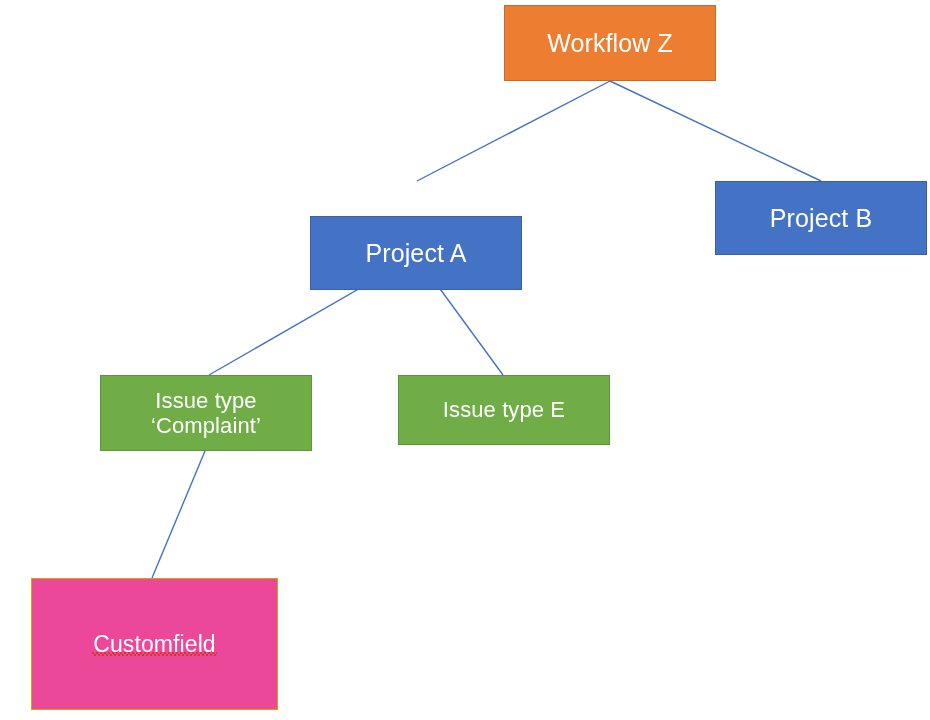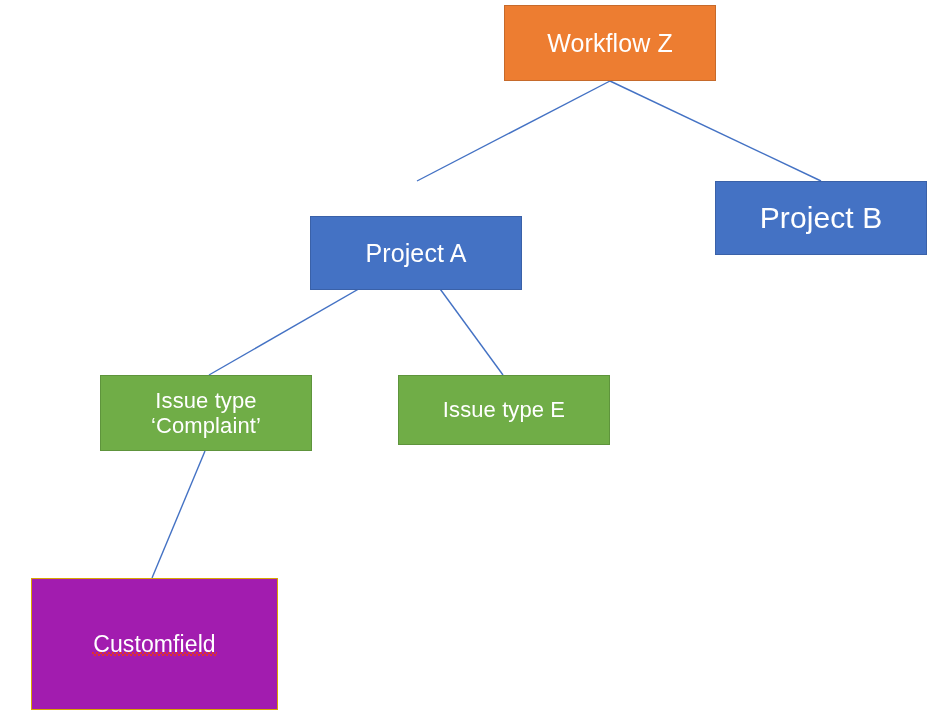--- a/index.html
+++ b/index.html
@@ -77,38 +77,38 @@
     left: 297px; top: 181px; width: 212px; height: 74px;
     background: #4472C4;
     border: 1px solid #3A61A8;
     font-size: 25px;
     margin-top: 35px;
   }
   #node-project-b {
     left: 702px; top: 181px; width: 212px; height: 74px;
     background: #4472C4;
     border: 1px solid #3A61A8;
-    font-size: 30px;
+    font-size: 25px;
     text-align: center;
   }
   #node-issue-type-complaint {
     left: 87px; top: 375px; width: 212px; height: 76px;
     background: #70AD47;
     border: 1px solid #5E943C;
     font-size: 22px;
   }
   #node-issue-type-e {
     left: 385px; top: 375px; width: 212px; height: 70px;
     background: #70AD47;
     border: 1px solid #5E943C;
     font-size: 22px;
   }
   #node-customfield {
     left: 18px; top: 578px; width: 247px; height: 132px;
-    background: #a21caf;
+    background: #ec4899;
     border: 1px solid #D9A400;
     font-size: 23px;
   }
 </style>
 </head>
 <body>
 
 <div id="diagram-canvas">
 
   <svg id="connector-layer" viewBox="0 0 930 720" width="930" height="720" xmlns="http://www.w3.org/2000/svg">

